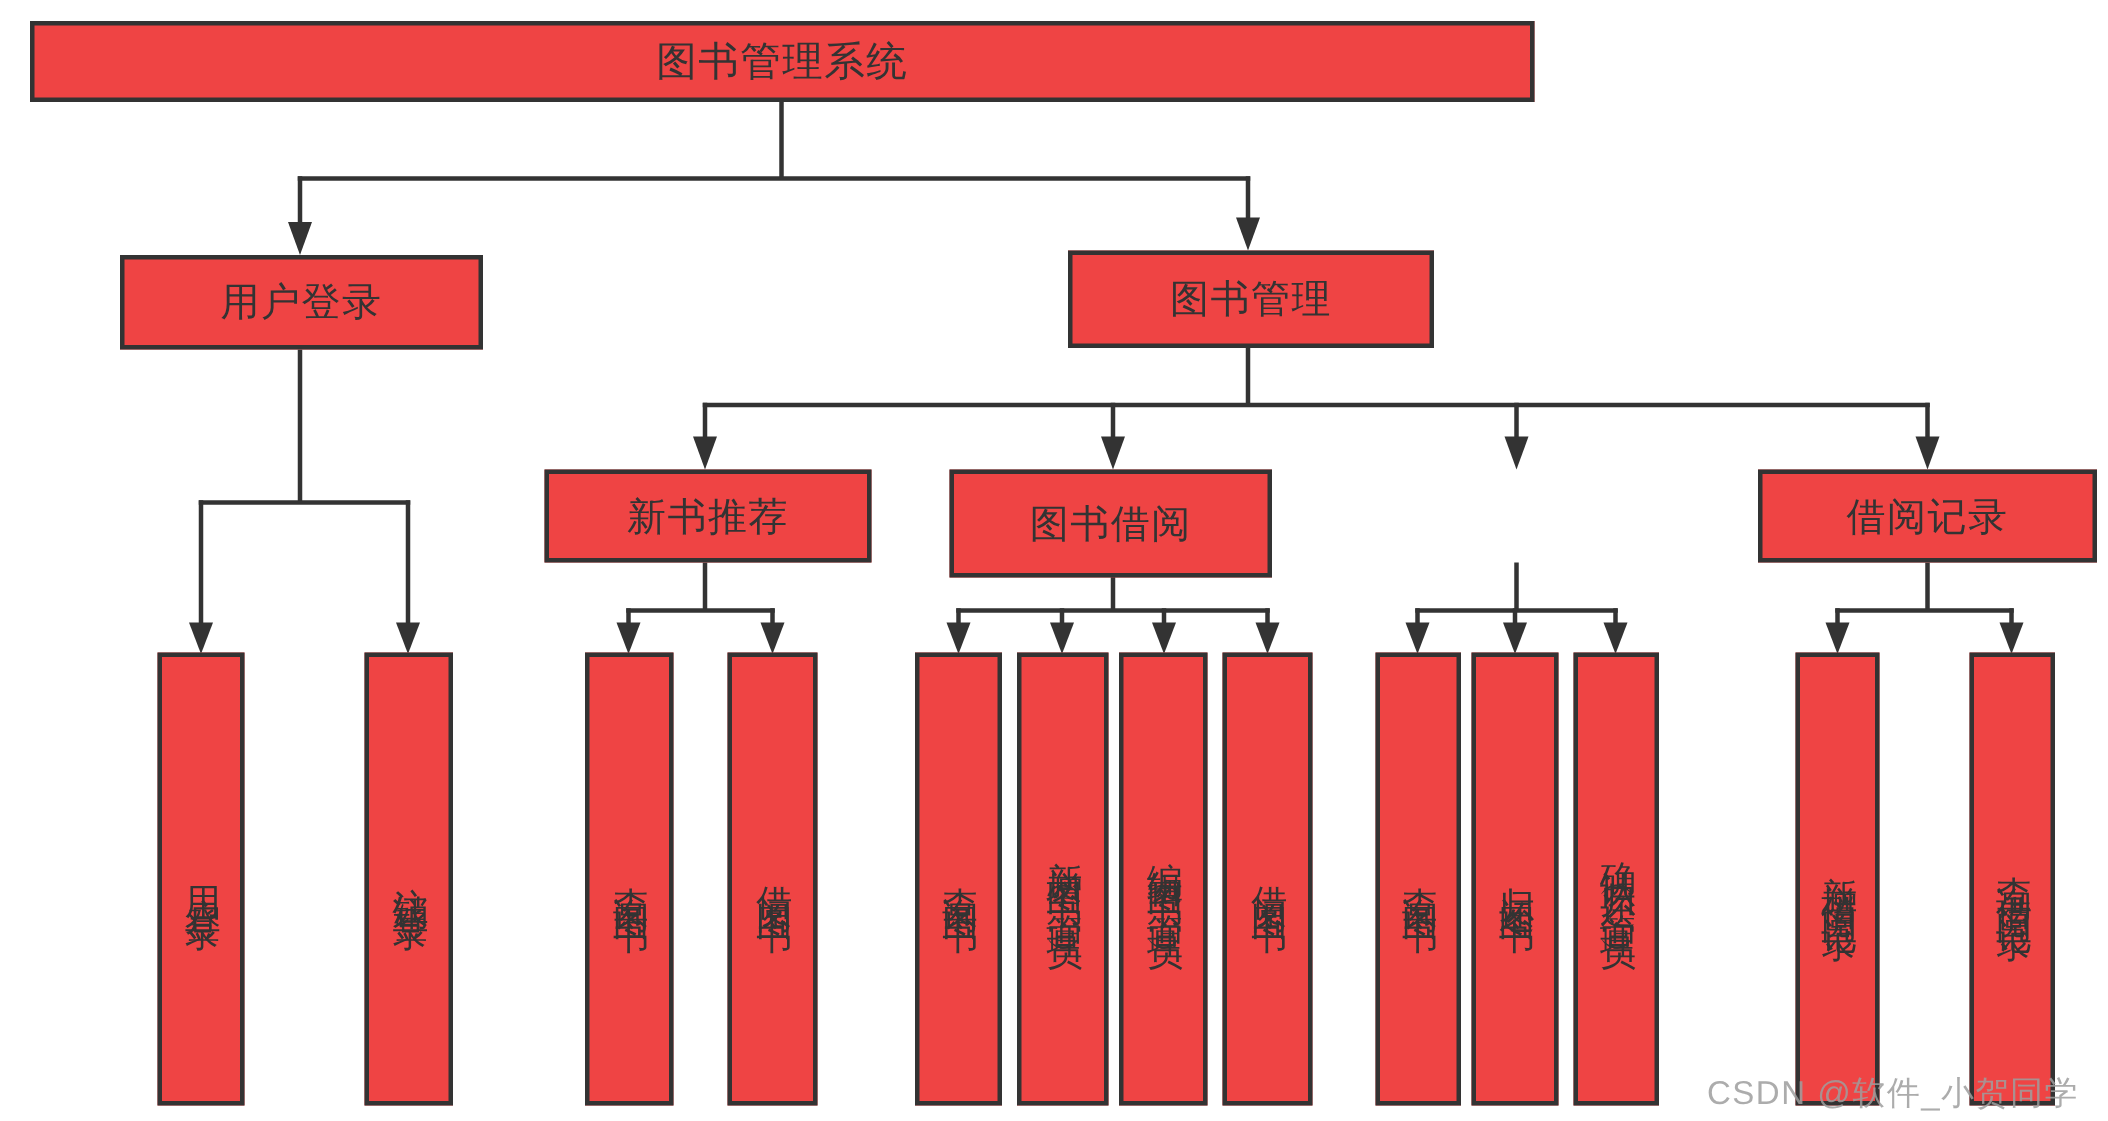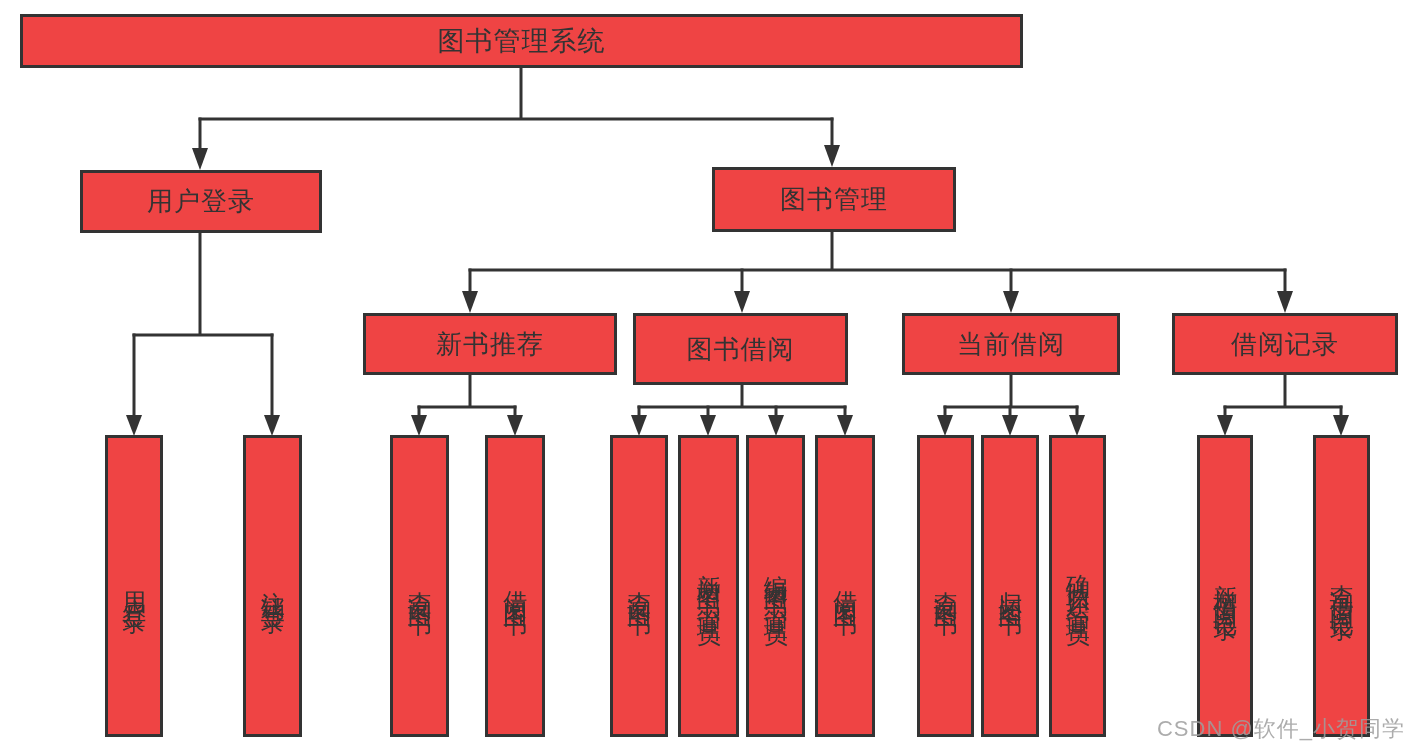--- a/index.html
+++ b/index.html
@@ -29,21 +29,21 @@
   .vtext{
     writing-mode:vertical-lr;
     text-orientation:mixed;
     font-size:24px;
     letter-spacing:7px;
     line-height:1.1;
     white-space:nowrap;
   }
   .watermark{
     position:absolute;
-    right:0;
+    right:19px;
     bottom:3px;
     font-size:22px;
     letter-spacing:1px;
     color:rgba(158,158,158,0.85);
     z-index:3;
     white-space:nowrap;
   }
 </style>
 </head>
 <body>
@@ -116,28 +116,25 @@
     <span>图书管理系统</span>
   </div>
 
   <div class="node node--branch" style="left:80px;top:170px;width:242px;height:63px;">
     <span>用户登录</span>
   </div>
   <div class="node node--branch" style="left:712px;top:167px;width:244px;height:65px;">
     <span>图书管理</span>
   </div>
 
-  <div class="node node--module" style="left:363px;top:313px;width:254px;height:62px;font-family:Liberation Mono, monospace;">
+  <div class="node node--module" style="left:363px;top:313px;width:218px;height:62px;font-family:Liberation Mono, monospace;">
     <span>新书推荐</span>
   </div>
   <div class="node node--module" style="left:633px;top:313px;width:215px;height:72px;">
     <span>图书借阅</span>
-  </div>
-  <div class="node node--module" style="left:902px;top:313px;width:218px;height:62px;">
-    <span>当前借阅</span>
   </div>
   <div class="node node--module" style="left:1172px;top:313px;width:226px;height:62px;">
     <span>借阅记录</span>
   </div>
 
   <div class="node node--leaf" style="left:105px;width:58px;">
     <span class="vtext">用户登录</span>
   </div>
   <div class="node node--leaf" style="left:243px;width:59px;">
     <span class="vtext">注销登录</span>

